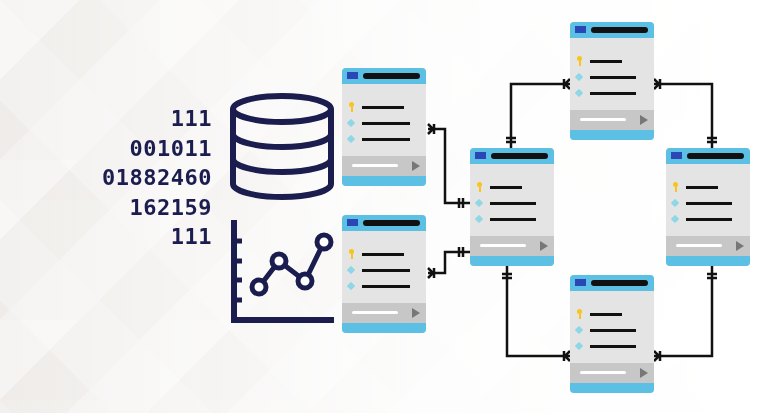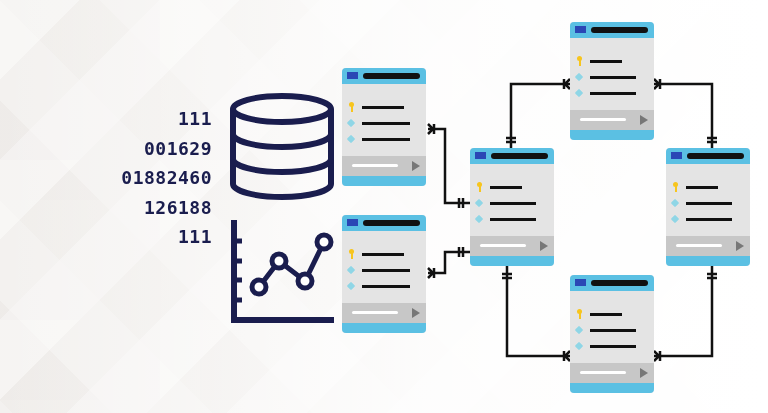--- a/index.html
+++ b/index.html
@@ -18,21 +18,21 @@
   }
   .bg-fade {
     position: absolute; inset: 0;
     background: linear-gradient(90deg, rgba(243,241,239,0) 0%, rgba(255,255,255,0.85) 55%, #fff 100%);
   }
   .binary {
     position: absolute; right: 556px; top: 104px;
     text-align: right;
     font-family: "DejaVu Sans Mono", monospace;
     font-weight: bold;
-    font-size: 18px; line-height: 29.5px;
+    font-size: 22px; line-height: 29.5px;
     color: #1a1d4e;
     letter-spacing: 0.5px;
   }
   .binary div { white-space: nowrap; }
   svg.layer { position: absolute; left: 0; top: 0; }
   .card {
     position: absolute;
     width: 84px; height: 118px;
     background: #e4e4e4;
     border-radius: 4px;
@@ -73,23 +73,23 @@
   .card .base { position: absolute; left: 0; right: 0; bottom: 0; height: 10px; background: #5bc0e3; }
 </style>
 </head>
 <body>
 
 <div class="bg"></div>
 <div class="bg-fade"></div>
 
 <div class="binary">
   <div>111</div>
-  <div>001629</div>
+  <div>001011</div>
   <div>01882460</div>
-  <div>126188</div>
+  <div>162159</div>
   <div>111</div>
 </div>
 
 <svg class="layer" width="768" height="413">
   <g fill="none" stroke="#1a1d4e" stroke-width="6">
     <ellipse cx="282" cy="109" rx="49" ry="13"></ellipse>
     <path d="M233,109 V184 A49,13 0 0 0 331,184 V109"></path>
     <path d="M233,134 A49,13 0 0 0 331,134"></path>
     <path d="M233,159 A49,13 0 0 0 331,159"></path>
   </g>

